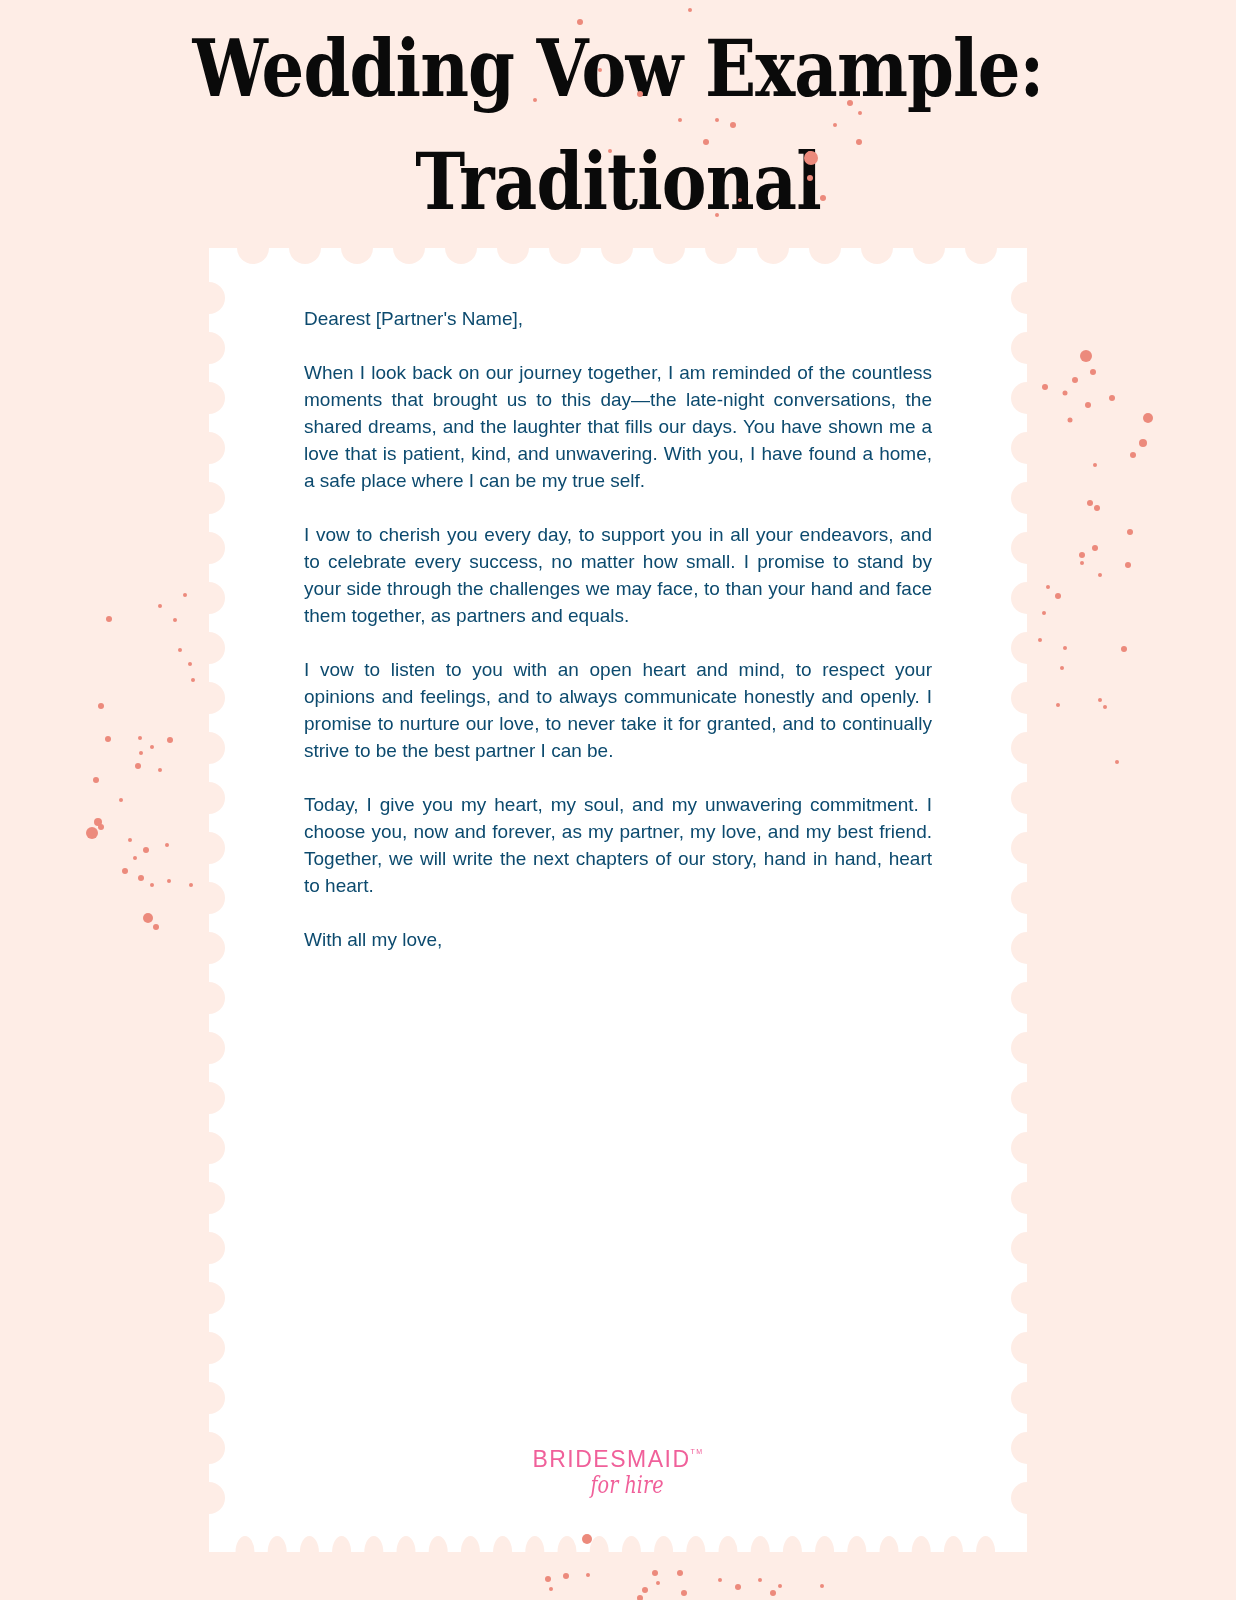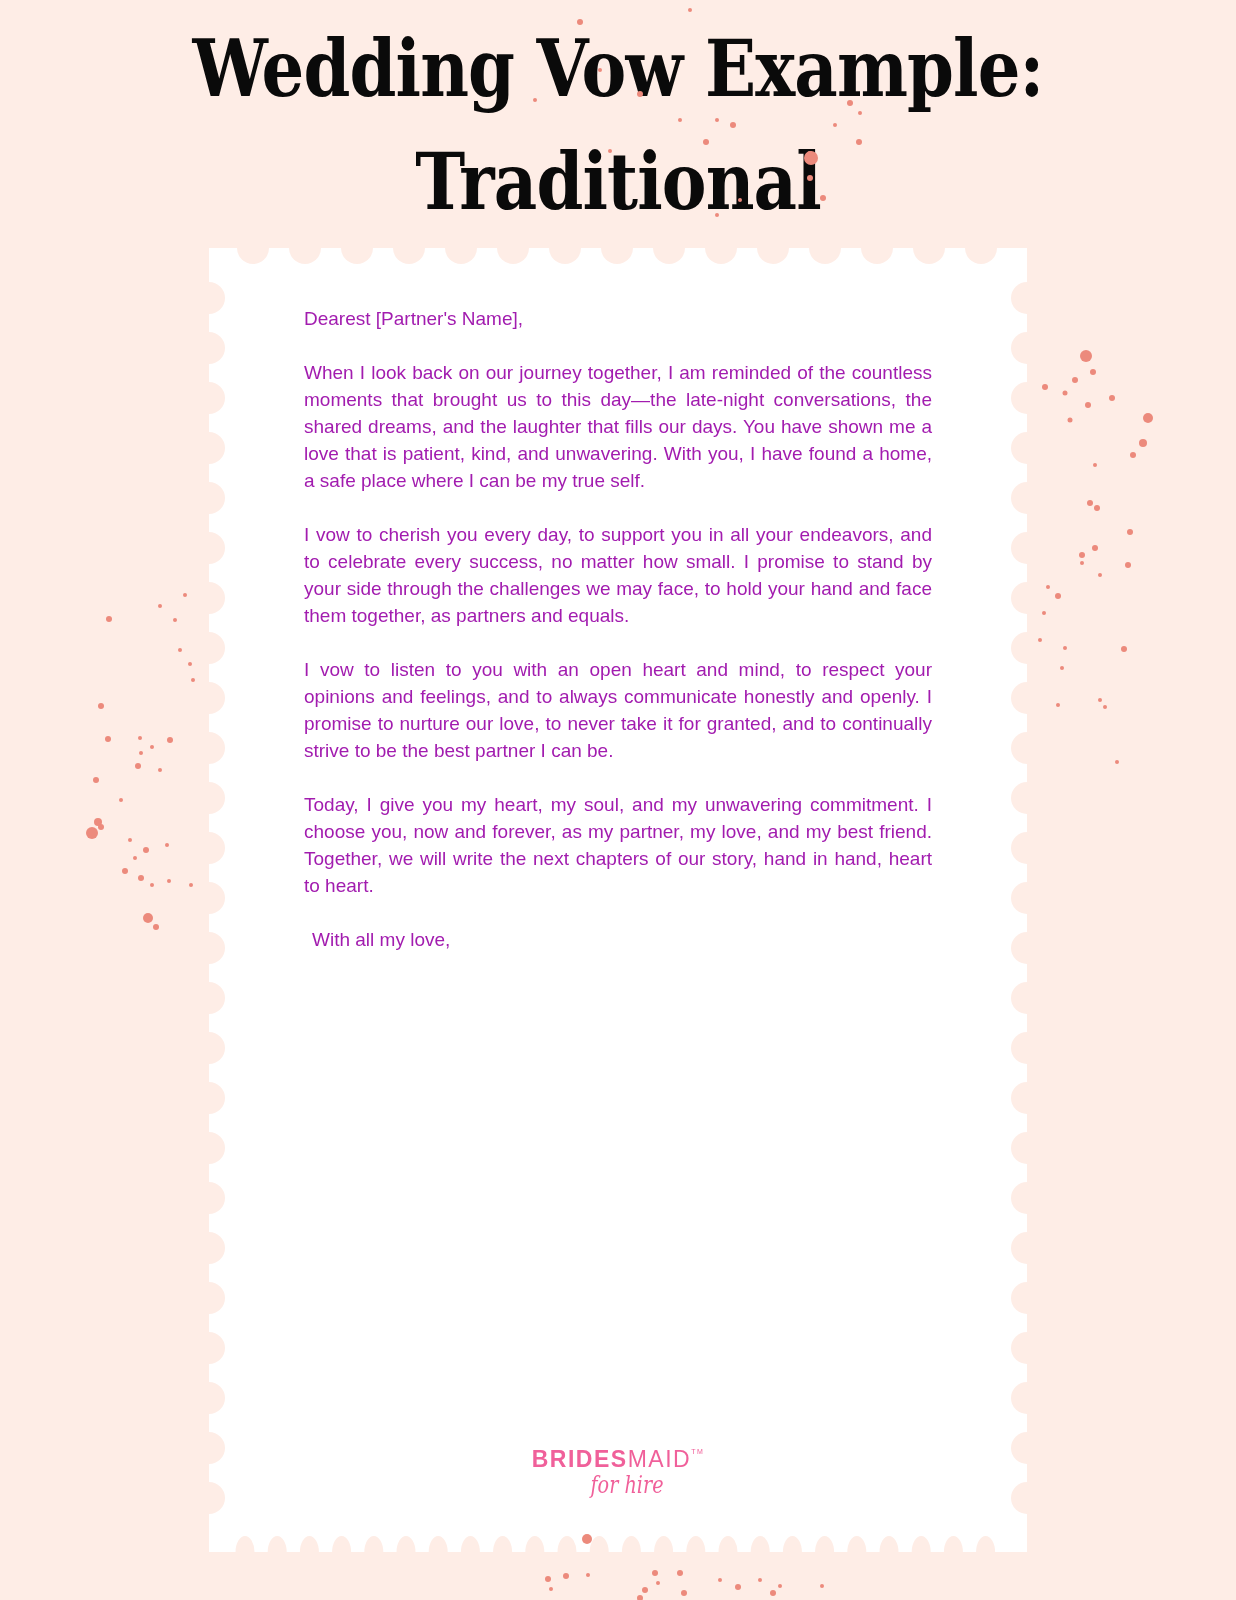--- a/index.html
+++ b/index.html
@@ -34,40 +34,40 @@
       background: #ffffff;
     }
     .scallops { position: absolute; left: 0; top: 0; width: 818px; height: 1304px; overflow: hidden; }
 
     .letter {
       position: absolute;
       left: 95px; top: 57px;
       width: 628px;
       font-size: 19px;
       line-height: 27px;
-      color: #a21caf;
+      color: #0c4a6e;
       text-align: justify;
     }
     .letter p { margin: 0 0 27px 0; }
-    .letter p.closing { margin: 8px; text-align: left; }
+    .letter p.closing { margin: 0; text-align: left; }
     .letter p.greet { text-align: left; }
     .letter .last { text-align-last: left; }
 
     .logo {
       position: absolute;
       left: 0; width: 818px; top: 1198px;
       text-align: center;
     }
     .logo .brand {
       font-family: "Liberation Sans", sans-serif;
       font-size: 23px;
       letter-spacing: 1.5px;
       color: #f0609a;
     }
-    .logo .brand b { font-weight: bold; text-align: center; }
+    .logo .brand b { font-weight: normal; text-align: center; }
     .logo .brand span.thin { font-weight: normal; margin-top: 16px; }
     .logo .tm { font-size: 7px; vertical-align: top; position: relative; top: 2px; }
     .logo .sub {
       display: block;
       font-family: "DejaVu Serif", serif;
       font-style: italic;
       font-size: 24px;
       color: #f0609a;
       margin-top: -2px;
       margin-left: 18px;
@@ -169,21 +169,21 @@
       <ellipse cx="818" cy="1150" rx="16" ry="16" fill="#feede6"></ellipse>
       <ellipse cx="0" cy="1200" rx="16" ry="16" fill="#feede6"></ellipse>
       <ellipse cx="818" cy="1200" rx="16" ry="16" fill="#feede6"></ellipse>
       <ellipse cx="0" cy="1250" rx="16" ry="16" fill="#feede6"></ellipse>
       <ellipse cx="818" cy="1250" rx="16" ry="16" fill="#feede6"></ellipse>
     </svg>
 
   <div class="letter">
     <p class="greet">Dearest [Partner's Name],</p>
     <p class="last">When I look back on our journey together, I am reminded of the countless moments that brought us to this day—the late-night conversations, the shared dreams, and the laughter that fills our days. You have shown me a love that is patient, kind, and unwavering. With you, I have found a home, a safe place where I can be my true self.</p>
-    <p class="last">I vow to cherish you every day, to support you in all your endeavors, and to celebrate every success, no matter how small. I promise to stand by your side through the challenges we may face, to hold your hand and face them together, as partners and equals.</p>
+    <p class="last">I vow to cherish you every day, to support you in all your endeavors, and to celebrate every success, no matter how small. I promise to stand by your side through the challenges we may face, to than your hand and face them together, as partners and equals.</p>
     <p class="last">I vow to listen to you with an open heart and mind, to respect your opinions and feelings, and to always communicate honestly and openly. I promise to nurture our love, to never take it for granted, and to continually strive to be the best partner I can be.</p>
     <p class="last">Today, I give you my heart, my soul, and my unwavering commitment. I choose you, now and forever, as my partner, my love, and my best friend. Together, we will write the next chapters of our story, hand in hand, heart to heart.</p>
     <p class="closing">With all my love,</p>
   </div>
 
   <div class="logo">
     <span class="brand"><b>BRIDES</b><span class="thin">MAID</span><span class="tm">TM</span></span>
     <span class="sub">for hire</span>
   </div>
 </div>

